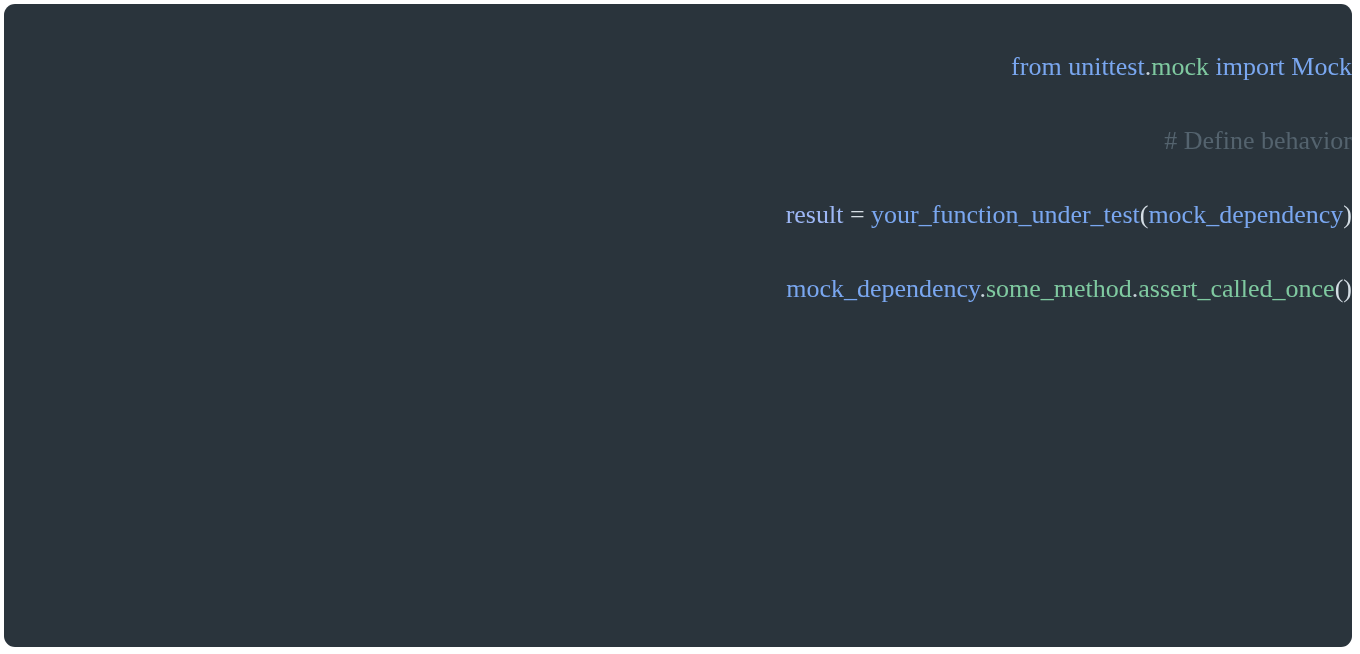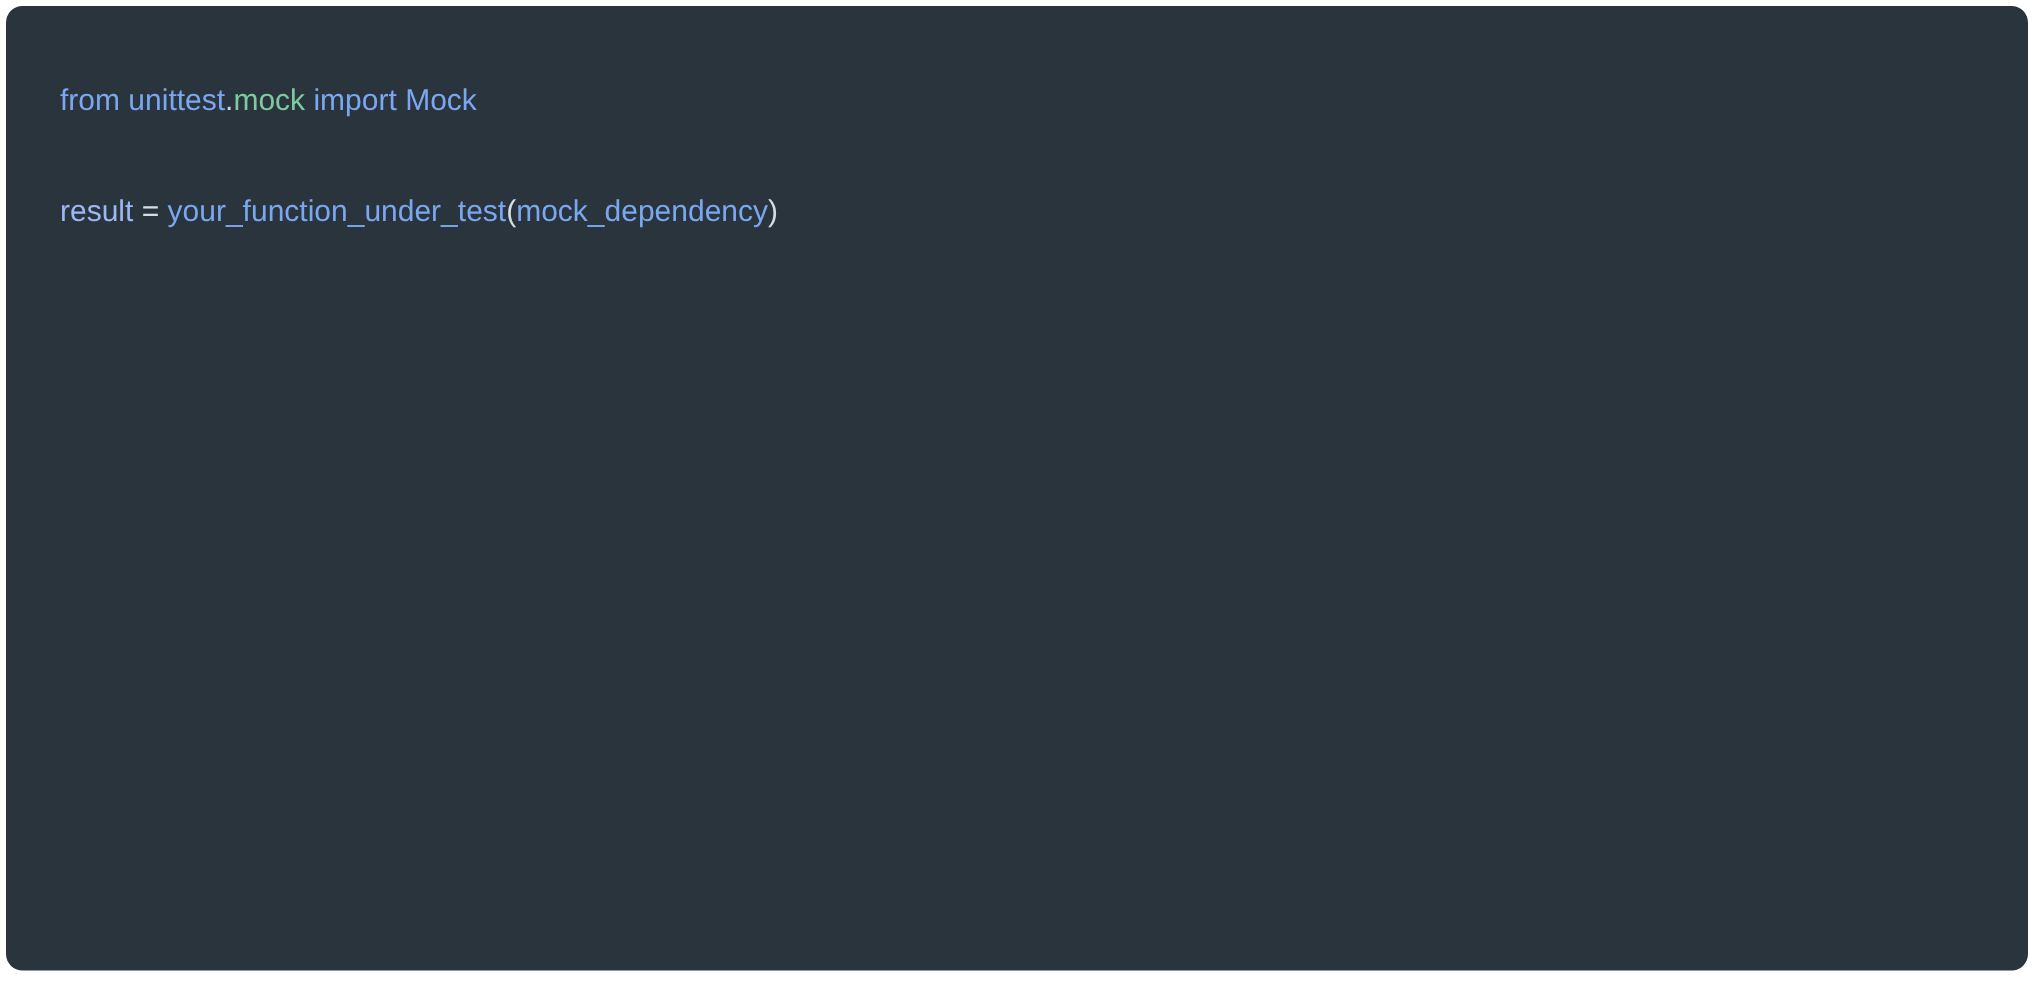--- a/index.html
+++ b/index.html
@@ -24,39 +24,42 @@
     border-radius: 11px;
     box-sizing: border-box;
     padding: 26px 0 0 0;
     overflow: hidden;
   }
   .code-line {
     height: 74px;
     line-height: 74px;
     padding-left: 36px;
     white-space: pre;
-    font-family: Liberation Sans, sans-serif;
-    font-size: 20px;
+    font-family: Liberation Serif, serif;
+    font-size: 26px;
     letter-spacing: 0px;
     color: #c5ced6;
+    text-align: right;
   }
   .tok { font-family: inherit; font-size: inherit; }
   .t-kw      { color: #7aa7f0; }
   .t-mod     { color: #7aa7f0; }
   .t-attr    { color: #7fc9a0; }
   .t-var     { color: #7aa7f0; }
   .t-varlt   { color: #9db7f5; }
   .t-cls     { color: #7aa7f0; }
   .t-str     { color: #c3e88d; }
   .t-comment { color: #54636e; }
   .t-punct   { color: #c8d2da; }
   .t-op      { color: #d4dde4; }
   .t-paren   { color: #d4dde4; }
 </style>
 </head>
 <body style="background: rgb(255, 255, 255);">
 
 <div id="code-block" style="background: rgb(42, 52, 60); border-radius: 11px;">
   <div id="code-lines">
       <div class="code-line"><span class="tok t-kw">from </span><span class="tok t-mod">unittest</span><span class="tok t-punct">.</span><span class="tok t-attr">mock</span><span class="tok t-punct"> </span><span class="tok t-kw">import</span><span class="tok t-punct"> </span><span class="tok t-cls">Mock</span></div>
+      <div class="code-line"><span class="tok t-comment"># Define behavior</span></div>
       <div class="code-line"><span class="tok t-varlt">result</span><span class="tok t-punct"> </span><span class="tok t-op">=</span><span class="tok t-punct"> </span><span class="tok t-var">your_function_under_test</span><span class="tok t-paren">(</span><span class="tok t-var">mock_dependency</span><span class="tok t-paren">)</span></div>
+      <div class="code-line"><span class="tok t-var">mock_dependency</span><span class="tok t-punct">.</span><span class="tok t-attr">some_method</span><span class="tok t-punct">.</span><span class="tok t-attr">assert_called_once</span><span class="tok t-paren">()</span></div>
     </div>
 </div>
 
 </body></html>

